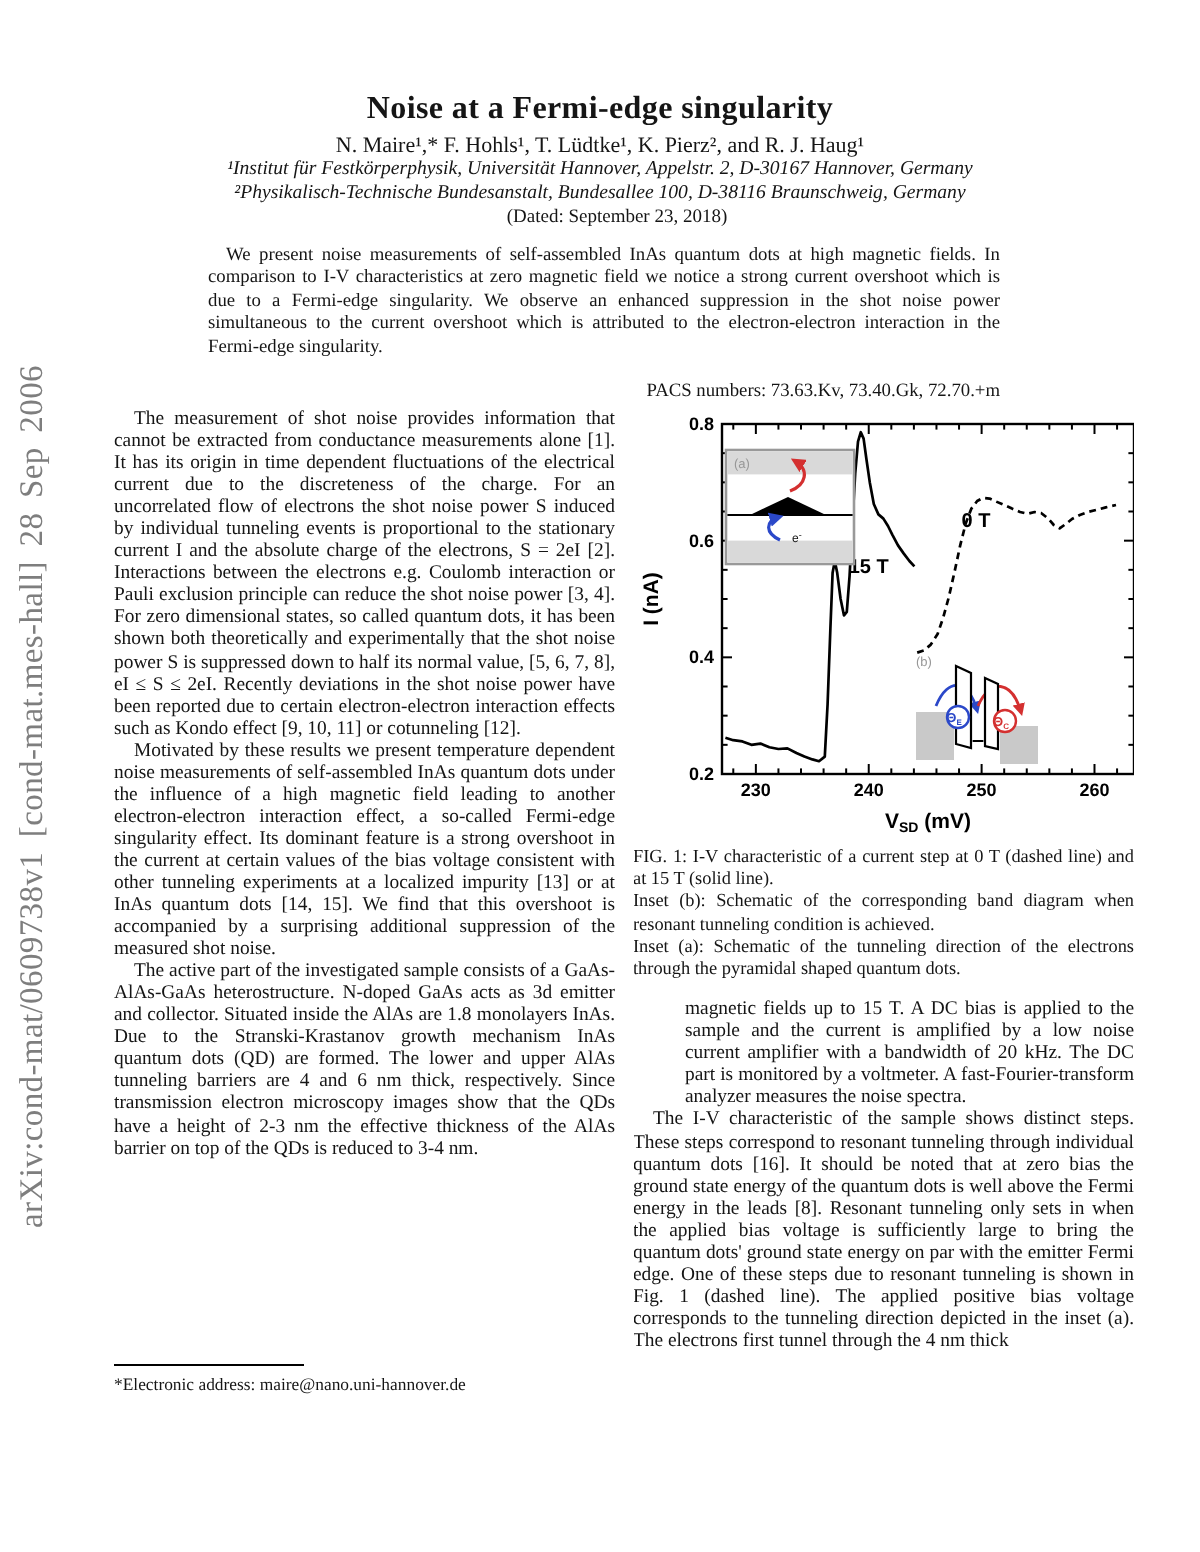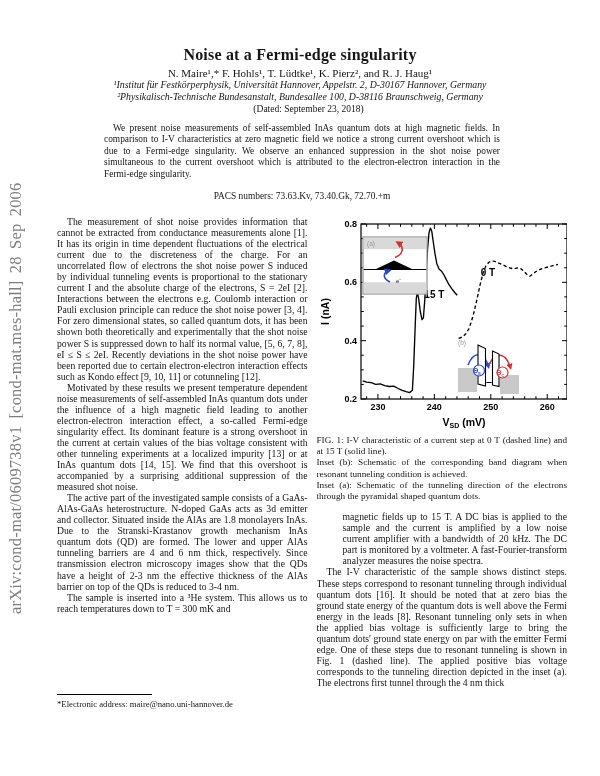--- a/index.html
+++ b/index.html
@@ -13,23 +13,23 @@
           font-size:16.5px;color:#7e7e7e;text-align:center;word-spacing:3px;letter-spacing:.2px;}
 
   .header{text-align:center;}
   .title{padding-top:46px;font-size:16px;font-weight:bold;letter-spacing:.2px;}
   .authors{margin-top:3px;font-size:11px;}
   .affil{font-size:9.8px;font-style:italic;line-height:11.5px;}
   .date{font-size:9.5px;margin-top:2px;margin-left:17px;}
 
   .abstract{margin:9px 100px 0 104px;font-size:9.4px;line-height:11.4px;
             text-align:justify;text-indent:9px;}
-  .pacs{margin:11px 100px 0 104px;font-size:9.4px;text-align:center;}
-
-  .columns{position:absolute;left:57px;right:33px;top:216px;height:494px;
+  .pacs{margin:11px 100px 0 104px;font-size:9.4px;text-align:right;}
+
+  .columns{position:absolute;left:57px;right:33px;top:204px;height:494px;
            display:flex;gap:9px;justify-content:space-between;}
   .col{width:251px;overflow:hidden;display:flex;flex-direction:column;
        font-size:9.7px;line-height:11.05px;text-align:justify;}
   .col p{margin:0;text-indent:10px;}
   .col p.noindent{text-indent:0;margin-left:26px;}
 
   .footblock{margin-top:auto;}
   .footrule{width:95px;border:0;border-top:1px solid #000;margin:0 0 4px 0;}
   .footnote{font-size:8.7px;text-indent:0 !important;text-align:left;}
 
@@ -61,21 +61,20 @@
 
   <div class="abstract">We present noise measurements of self-assembled InAs quantum dots at high magnetic fields. In comparison to I-V characteristics at zero magnetic field we notice a strong current overshoot which is due to a Fermi-edge singularity. We observe an enhanced suppression in the shot noise power simultaneous to the current overshoot which is attributed to the electron-electron interaction in the Fermi-edge singularity.</div>
   <div class="pacs">PACS numbers: 73.63.Kv, 73.40.Gk, 72.70.+m</div>
 
   <div class="columns">
 
     <div class="col">
       <p>The measurement of shot noise provides information that cannot be extracted from conductance measurements alone [1]. It has its origin in time dependent fluctuations of the electrical current due to the discreteness of the charge. For an uncorrelated flow of electrons the shot noise power S induced by individual tunneling events is proportional to the stationary current I and the absolute charge of the electrons, S = 2eI [2]. Interactions between the electrons e.g. Coulomb interaction or Pauli exclusion principle can reduce the shot noise power [3, 4]. For zero dimensional states, so called quantum dots, it has been shown both theoretically and experimentally that the shot noise power S is suppressed down to half its normal value, [5, 6, 7, 8], eI ≤ S ≤ 2eI. Recently deviations in the shot noise power have been reported due to certain electron-electron interaction effects such as Kondo effect [9, 10, 11] or cotunneling [12].</p>
       <p>Motivated by these results we present temperature dependent noise measurements of self-assembled InAs quantum dots under the influence of a high magnetic field leading to another electron-electron interaction effect, a so-called Fermi-edge singularity effect. Its dominant feature is a strong overshoot in the current at certain values of the bias voltage consistent with other tunneling experiments at a localized impurity [13] or at InAs quantum dots [14, 15]. We find that this overshoot is accompanied by a surprising additional suppression of the measured shot noise.</p>
       <p>The active part of the investigated sample consists of a GaAs-AlAs-GaAs heterostructure. N-doped GaAs acts as 3d emitter and collector. Situated inside the AlAs are 1.8 monolayers InAs. Due to the Stranski-Krastanov growth mechanism InAs quantum dots (QD) are formed. The lower and upper AlAs tunneling barriers are 4 and 6 nm thick, respectively. Since transmission electron microscopy images show that the QDs have a height of 2-3 nm the effective thickness of the AlAs barrier on top of the QDs is reduced to 3-4 nm.</p>
-      <p>The sample is inserted into a ³He system. This allows us to reach temperatures down to T = 300 mK and</p>
       <div class="footblock">
         <hr class="footrule">
         <p class="footnote">*Electronic address: maire@nano.uni-hannover.de</p>
       </div>
     </div>
 
     <div class="col">
 
       <div class="fig">
         <svg width="252" height="214" viewBox="0 0 252 214">

